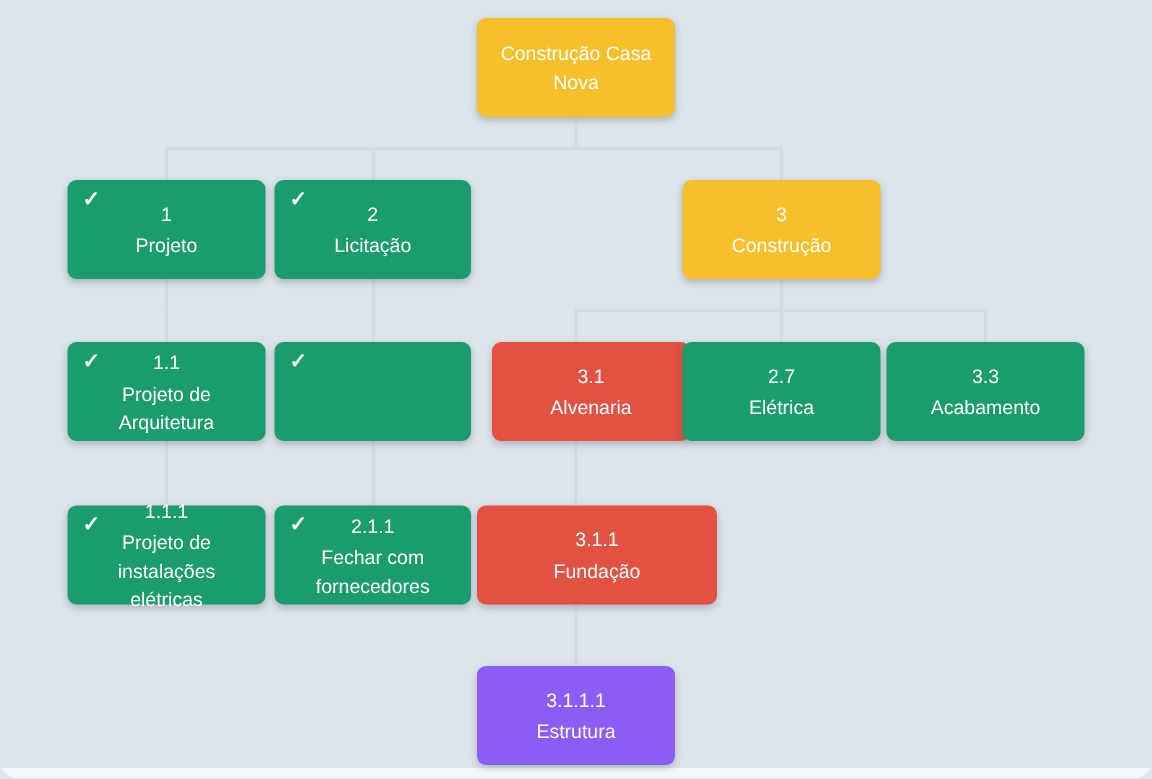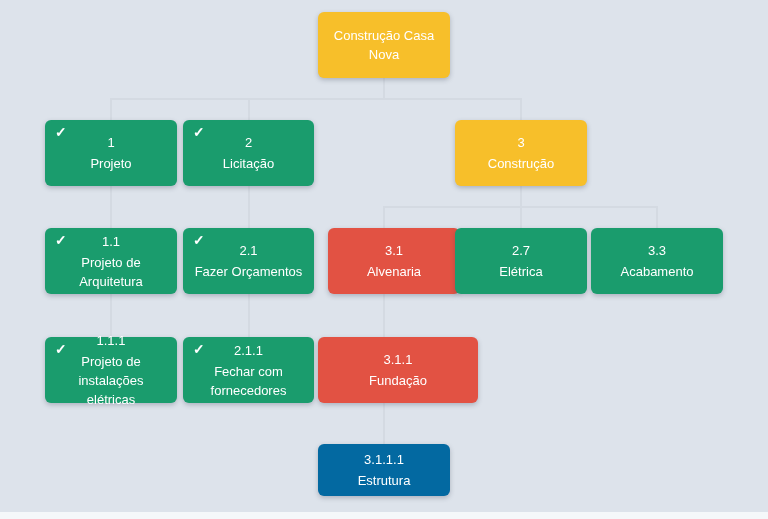--- a/index.html
+++ b/index.html
@@ -6,20 +6,21 @@
   html, body { margin: 0; padding: 0; }
   body {
     font-family: "Liberation Sans", sans-serif;
     background: #dde3eb;
   }
   #canvas {
     position: relative;
     width: 768px;
     height: 519px;
     overflow: hidden;
+    border-radius: 12px;
   }
   .connector {
     position: absolute;
   }
   .node {
     position: absolute;
     border-radius: 6px;
     color: #ffffff;
     display: flex;
     align-items: center;
@@ -107,24 +108,20 @@
     </div>
     <div class="node" style="left: 45px; top: 228px; width: 132px; height: 66px; background: rgb(26, 156, 109);">
       <span class="check">✓</span>
       <div class="node-text">
         <div class="code">1.1</div>
         <div class="label">Projeto de Arquitetura</div>
       </div>
     </div>
     <div class="node" style="left: 183px; top: 228px; width: 131px; height: 66px; background: rgb(26, 156, 109);">
       <span class="check">✓</span>
-      <div class="node-text">
-        <div class="code">2.1</div>
-        <div class="label">Fazer Orçamentos</div>
-      </div>
     </div>
     <div class="node" style="left: 328px; top: 228px; width: 132px; height: 66px; background: rgb(226, 82, 67);">
       <div class="node-text">
         <div class="code">3.1</div>
         <div class="label">Alvenaria</div>
       </div>
     </div>
     <div class="node" style="left: 455px; top: 228px; width: 132px; height: 66px; background: rgb(26, 156, 109);">
       <div class="node-text">
         <div class="code">2.7</div>
@@ -150,19 +147,19 @@
         <div class="code">2.1.1</div>
         <div class="label">Fechar com fornecedores</div>
       </div>
     </div>
     <div class="node" style="left: 318px; top: 337px; width: 160px; height: 66px; background: rgb(226, 82, 67);">
       <div class="node-text">
         <div class="code">3.1.1</div>
         <div class="label">Fundação</div>
       </div>
     </div>
-    <div class="node" style="left: 318px; top: 444px; width: 132px; height: 52px; background: #0369a1; justify-content: center;">
+    <div class="node" style="left: 318px; top: 444px; width: 132px; height: 66px; background: #8b5cf6; justify-content: center;">
       <div class="node-text">
         <div class="code">3.1.1.1</div>
         <div class="label">Estrutura</div>
       </div>
     </div>
   </div>
 
 </body></html>

